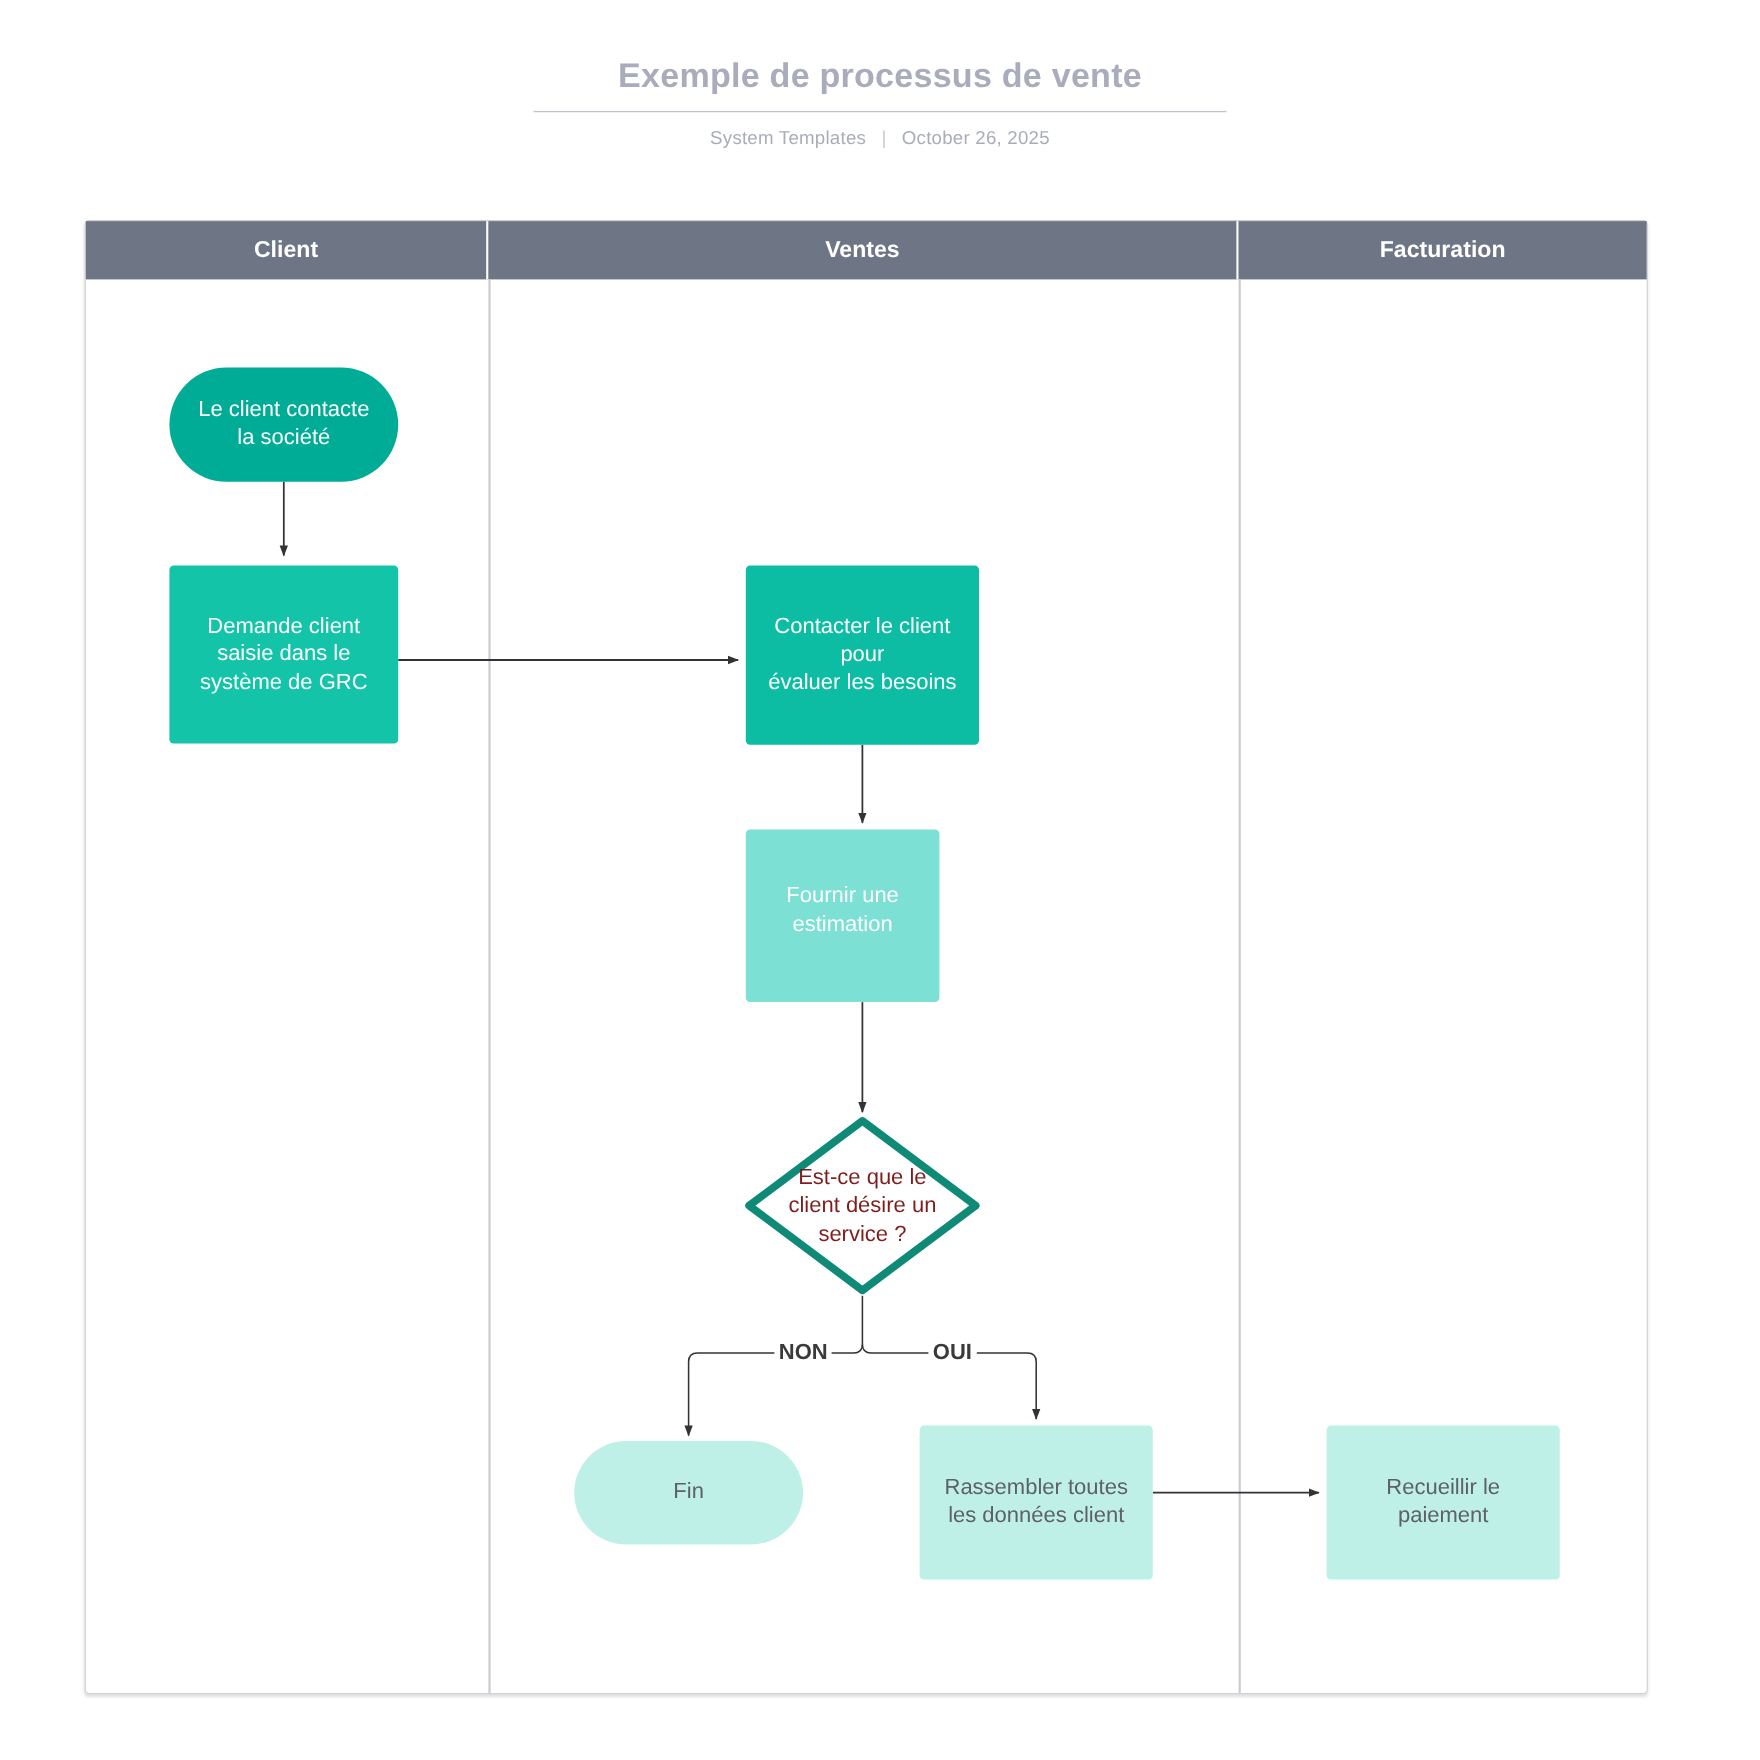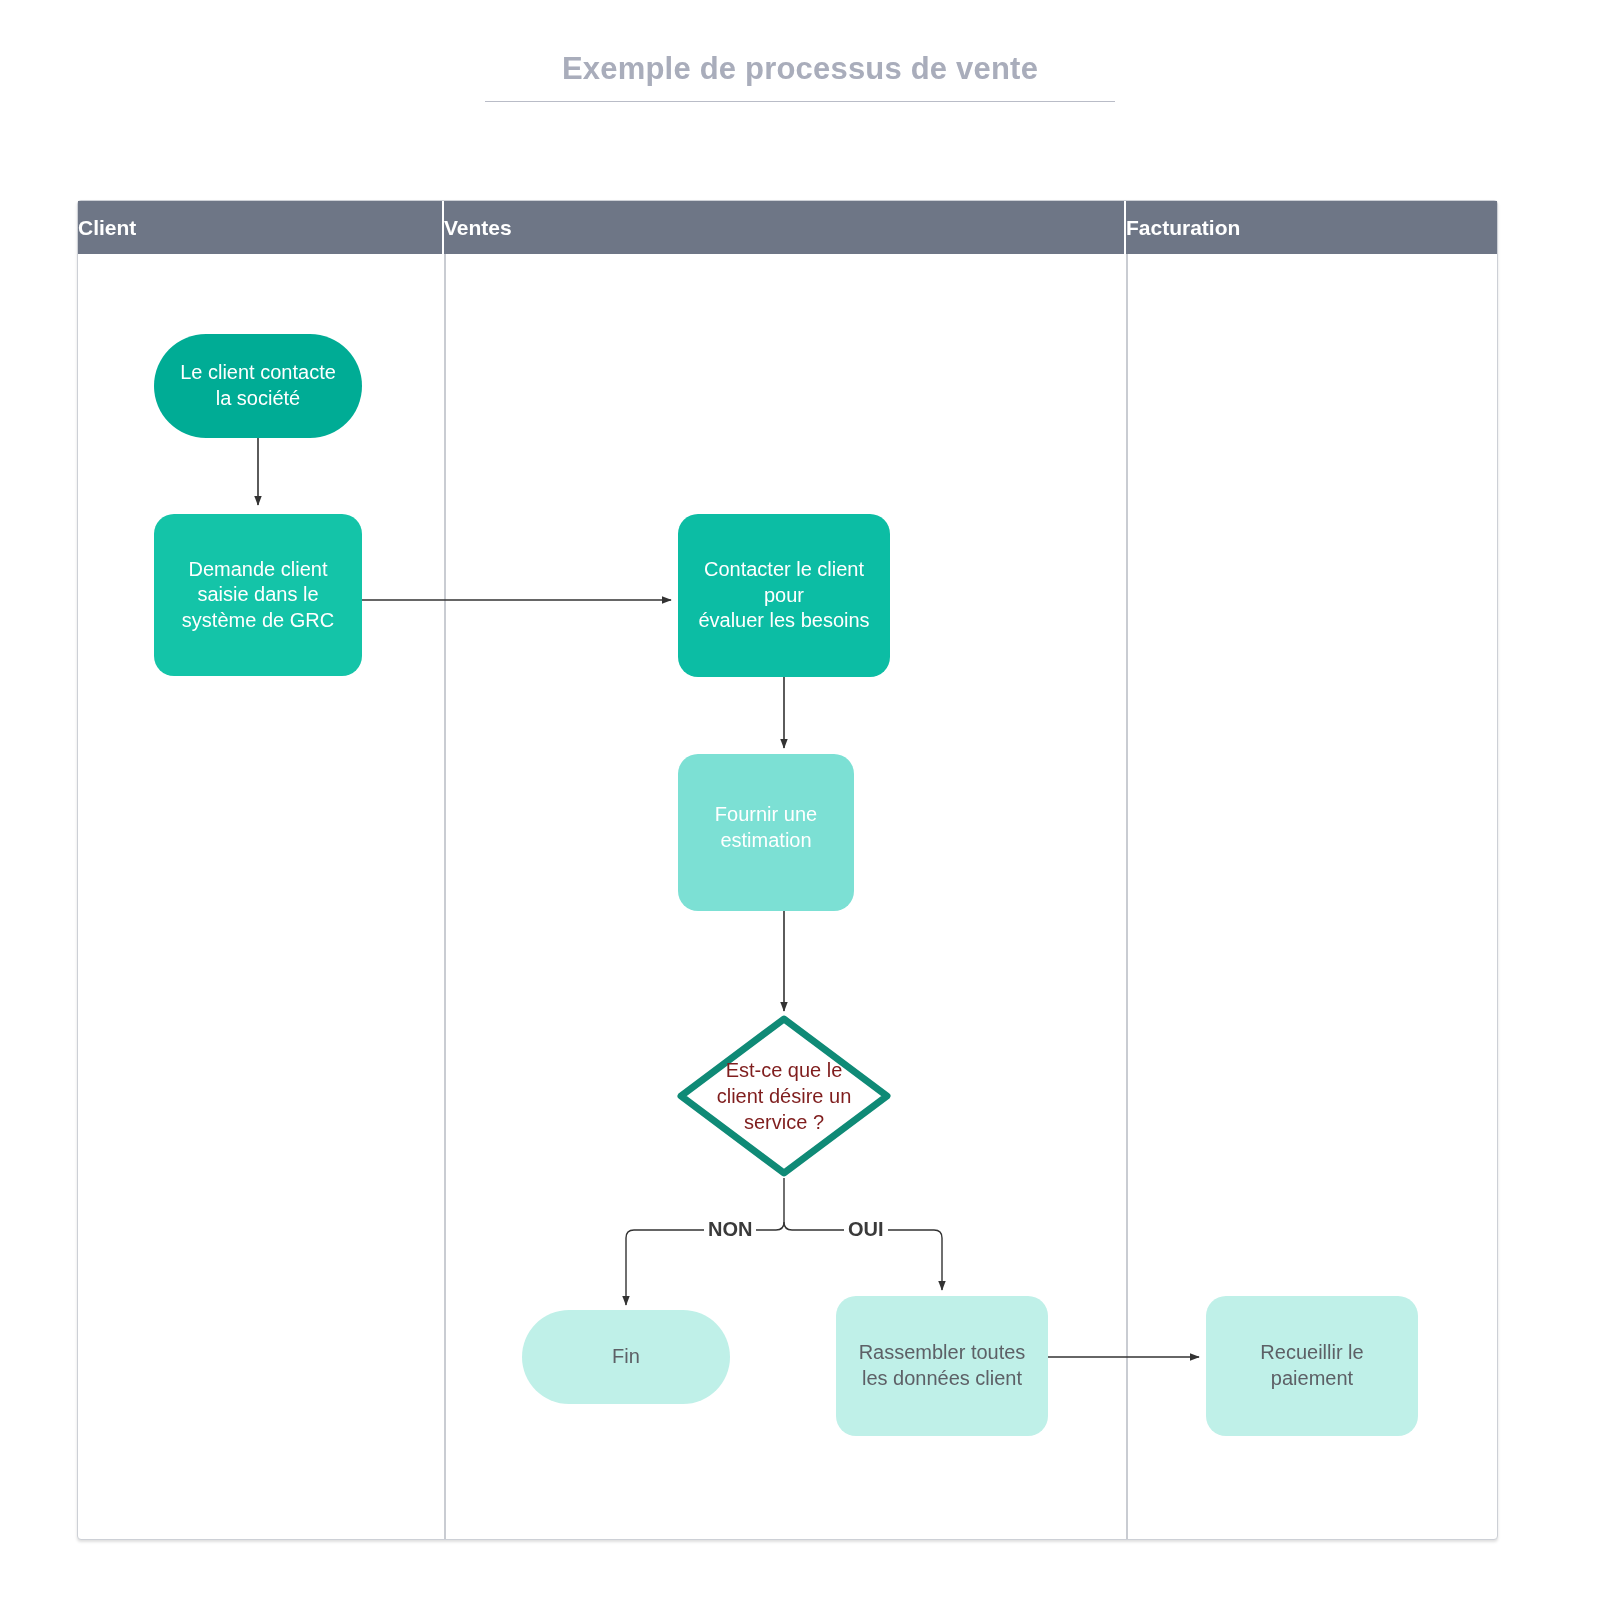--- a/index.html
+++ b/index.html
@@ -70,21 +70,21 @@
     height: 53px;
     display: flex;
   }
   .lane-header {
     background: #6e7686;
     color: #ffffff;
     font-size: 21px;
     font-weight: bold;
     display: flex;
     align-items: center;
-    justify-content: flex-start;
+    justify-content: center;
     box-sizing: border-box;
     border-right: 2px solid #ffffff;
   }
   .lane-header:last-child { border-right: none; }
 
   .lane-divider {
     position: absolute;
     top: 53px;
     bottom: 0;
     width: 2px;
@@ -96,21 +96,21 @@
     position: absolute;
     box-sizing: border-box;
     display: flex;
     align-items: center;
     justify-content: center;
     text-align: center;
     line-height: 1.28;
     white-space: pre-line;
   }
   .node.proc {
-    border-radius: 20px;
+    border-radius: 4px;
     font-size: 20px;
   }
   .node.terminator {
     border-radius: 60px;
     font-size: 20px;
   }
   .fill-dark   { background: #00ac95; color: #ffffff; }
   .fill-mid    { background: #14c4a8; color: #ffffff; }
   .fill-mid2   { background: #0cbda4; color: #ffffff; }
   .fill-light  { background: #7ce0d4; color: #ffffff; }
@@ -159,20 +159,25 @@
     padding: 0 4px;
     line-height: 1;
   }
 </style>
 </head>
 <body>
 
 <div id="doc-header">
   <div id="doc-title">Exemple de processus de vente</div>
   <div id="title-rule"></div>
+  <div id="doc-subtitle">
+    <span>System Templates</span>
+    <span class="sep">|</span>
+    <span>October 26, 2025</span>
+  </div>
 </div>
 
 <div id="lane-frame">
 
   <div id="lane-header-row">
     <div class="lane-header" style="width:366px;">
       <span>Client</span>
     </div>
     <div class="lane-header" style="width:682px;">
       <span>Ventes</span>

